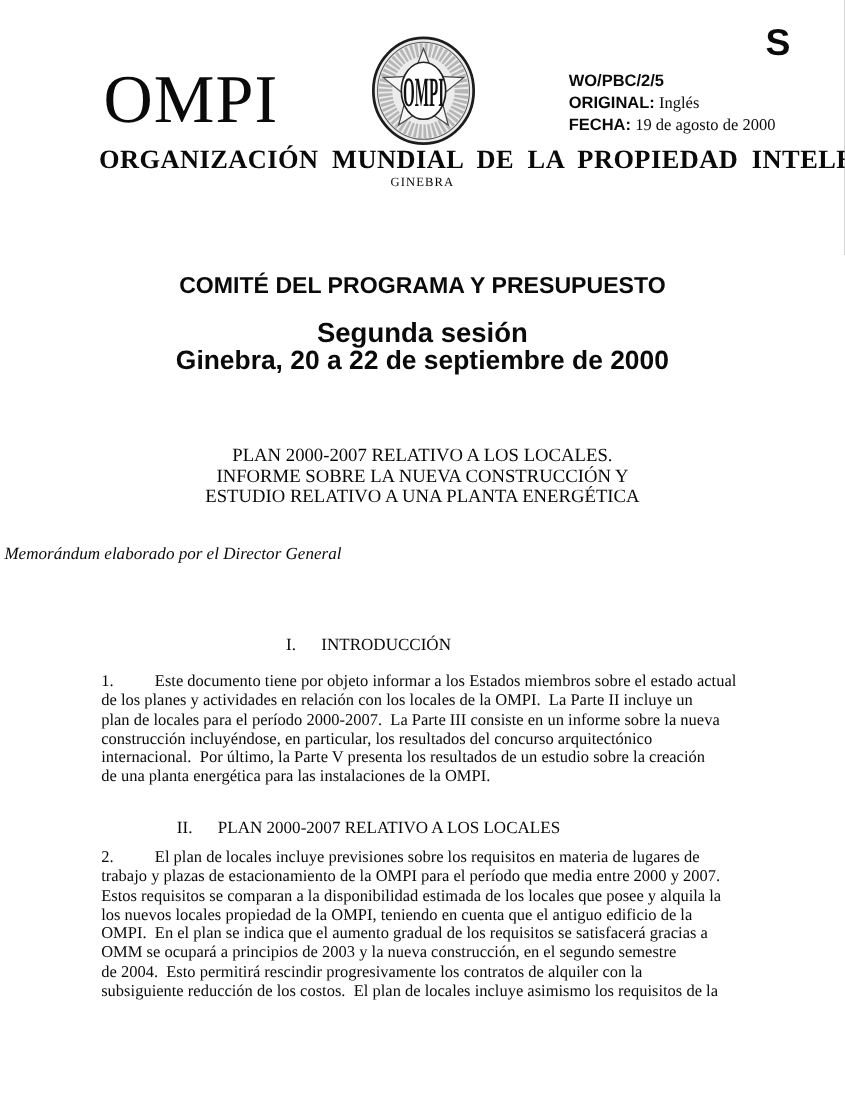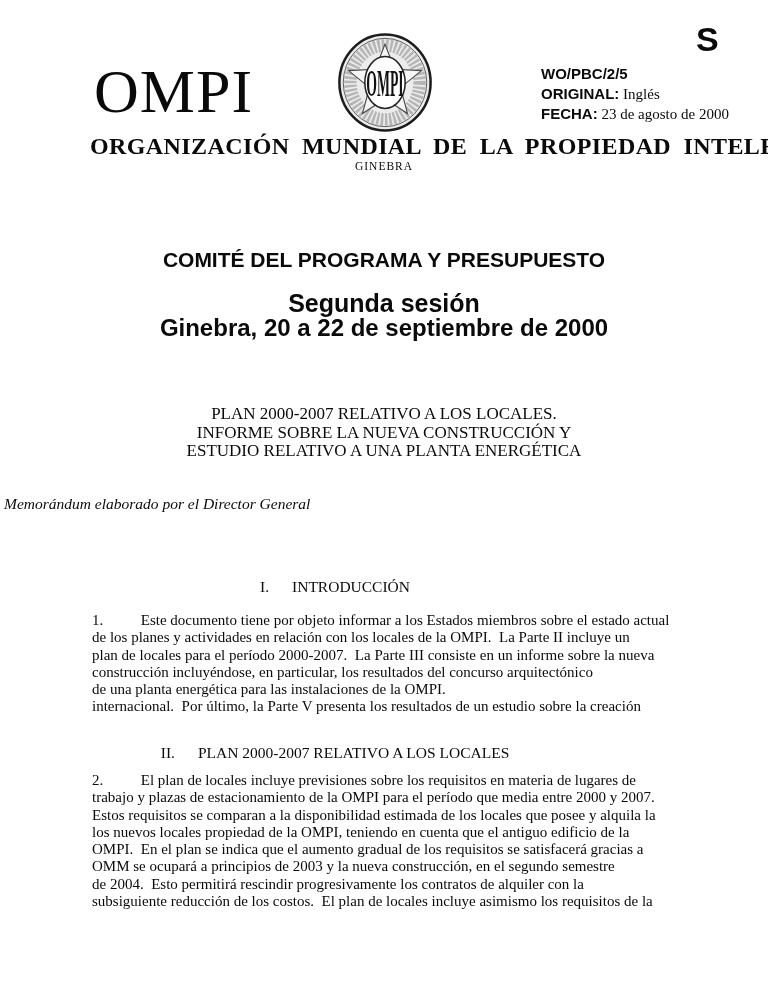--- a/index.html
+++ b/index.html
@@ -20,21 +20,21 @@
   }
   .ompi-big{
     position:absolute;top:60px;left:94px;
     font-family:"Liberation Serif", serif;
     font-size:62px;line-height:1;font-weight:400;
     letter-spacing:1px;
   }
   .seal{position:absolute;top:31px;left:337px;width:96px;height:103px;}
   .ref-block{
     position:absolute;top:64px;left:517px;
-    font-size:15px;line-height:19px;margin-left:24px;
+    font-size:15px;line-height:19px;
   }
   .ref-label{font-family:"Liberation Sans", sans-serif;font-weight:bold;}
   .ref-value{font-family:"Liberation Serif", serif;}
   .org-line{
     position:absolute;top:135px;left:90px;width:600px;
     font-weight:bold;font-size:24px;line-height:22px;
     letter-spacing:0.4px;word-spacing:6px;
     white-space:nowrap;
   }
   .ginebra{
@@ -104,21 +104,21 @@
   <div class="ref-block">
     <div>
       <span class="ref-label">WO/PBC/2/5</span>
     </div>
     <div>
       <span class="ref-label">ORIGINAL:</span>
       <span class="ref-value">Inglés</span>
     </div>
     <div>
       <span class="ref-label">FECHA:</span>
-      <span class="ref-value">23 de agosto de 2000</span>
+      <span class="ref-value">19 de agosto de 2000</span>
     </div>
   </div>
 
   <div class="org-line">ORGANIZACIÓN MUNDIAL DE LA PROPIEDAD INTELECTUAL</div>
   <div class="ginebra">GINEBRA</div>
 
   <div class="committee">COMITÉ DEL PROGRAMA Y PRESUPUESTO</div>
   <div class="session">Segunda sesión</div>
   <div class="venue">Ginebra, 20 a 22 de septiembre de 2000</div>
 
@@ -131,22 +131,22 @@
   <div class="byline">Memorándum elaborado por el Director General</div>
 
   <div class="sec-heading heading-1">
     <span class="num">I.</span><span>INTRODUCCIÓN</span>
   </div>
   <div class="para para-1">
       <div class="tline">1.          Este documento tiene por objeto informar a los Estados miembros sobre el estado actual</div>
       <div class="tline">de los planes y actividades en relación con los locales de la OMPI.  La Parte II incluye un</div>
       <div class="tline">plan de locales para el período 2000-2007.  La Parte III consiste en un informe sobre la nueva</div>
       <div class="tline">construcción incluyéndose, en particular, los resultados del concurso arquitectónico</div>
+      <div class="tline">internacional.  Por último, la Parte V presenta los resultados de un estudio sobre la creación</div>
       <div class="tline">de una planta energética para las instalaciones de la OMPI.</div>
-      <div class="tline">internacional.  Por último, la Parte V presenta los resultados de un estudio sobre la creación</div>
     </div>
 
   <div class="sec-heading heading-2">
     <span class="num">II.</span><span>PLAN 2000-2007 RELATIVO A LOS LOCALES</span>
   </div>
   <div class="para para-2">
       <div class="tline">2.          El plan de locales incluye previsiones sobre los requisitos en materia de lugares de</div>
       <div class="tline">trabajo y plazas de estacionamiento de la OMPI para el período que media entre 2000 y 2007.</div>
       <div class="tline">Estos requisitos se comparan a la disponibilidad estimada de los locales que posee y alquila la</div>
       <div class="tline">los nuevos locales propiedad de la OMPI, teniendo en cuenta que el antiguo edificio de la</div>

